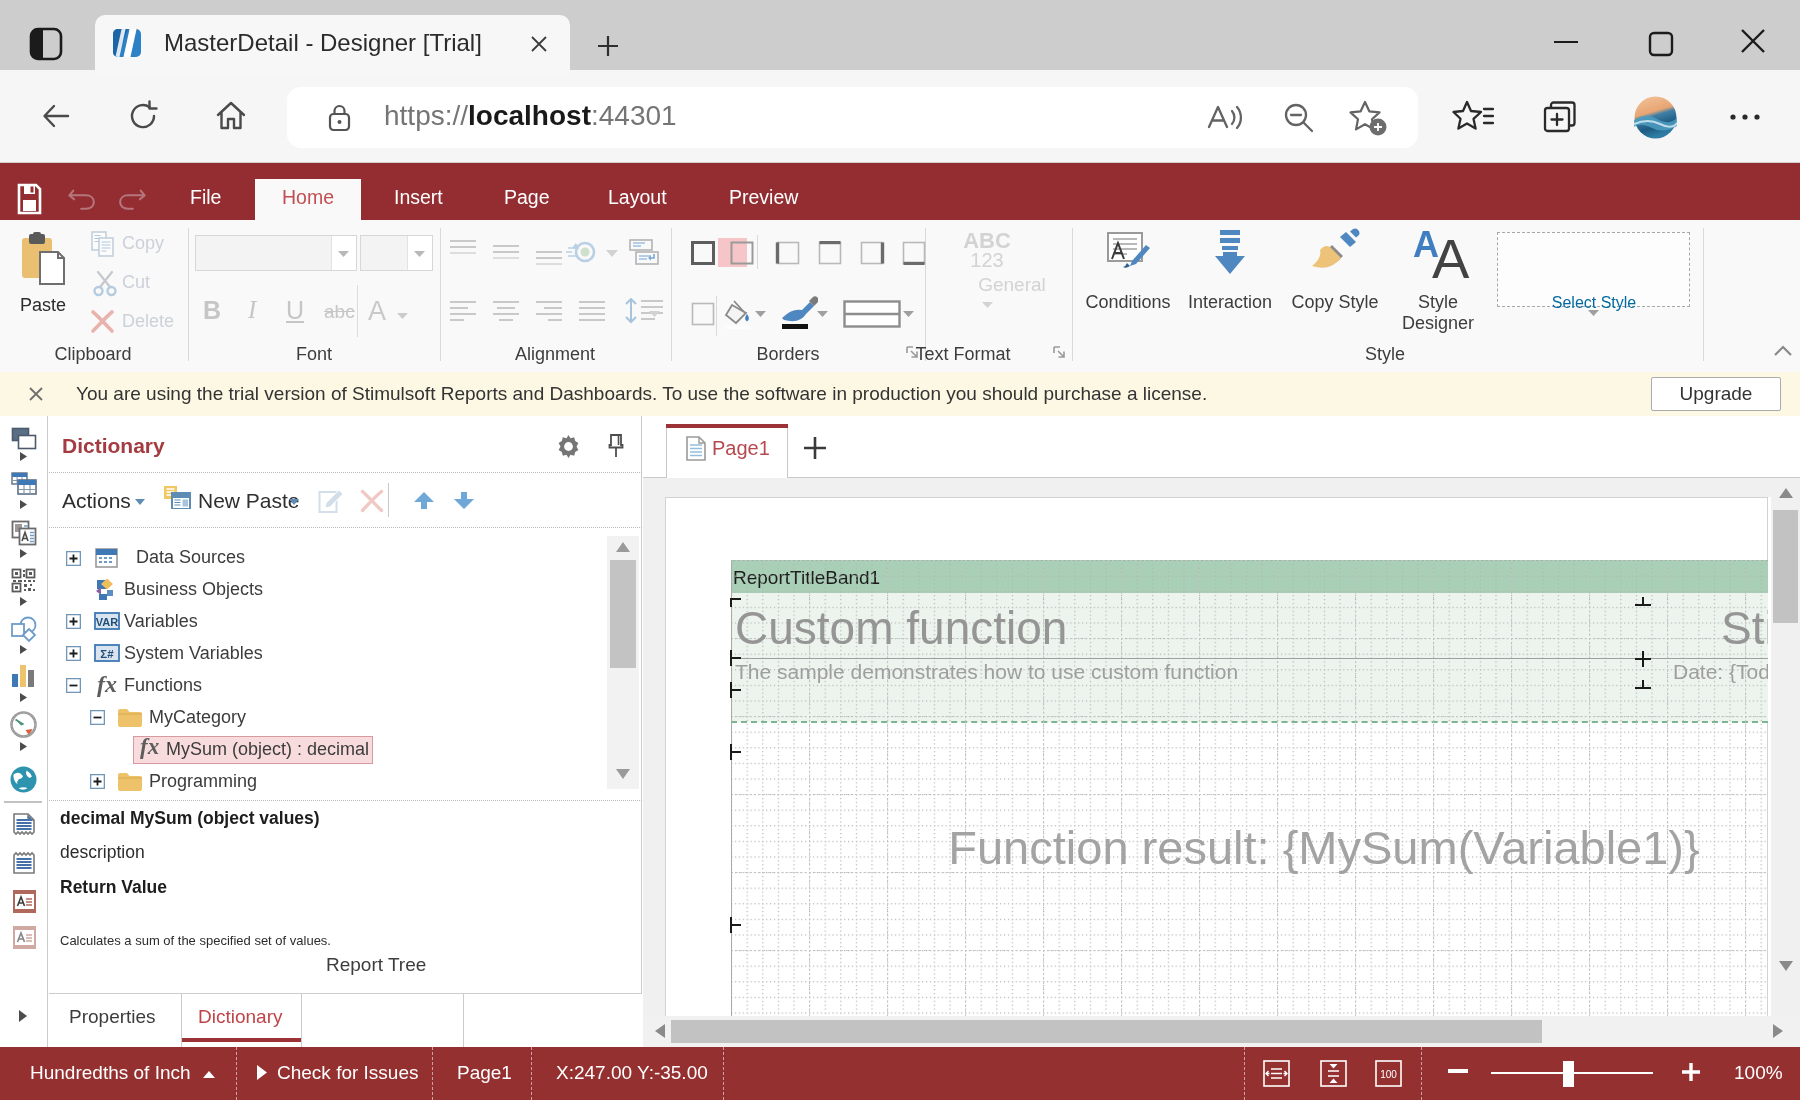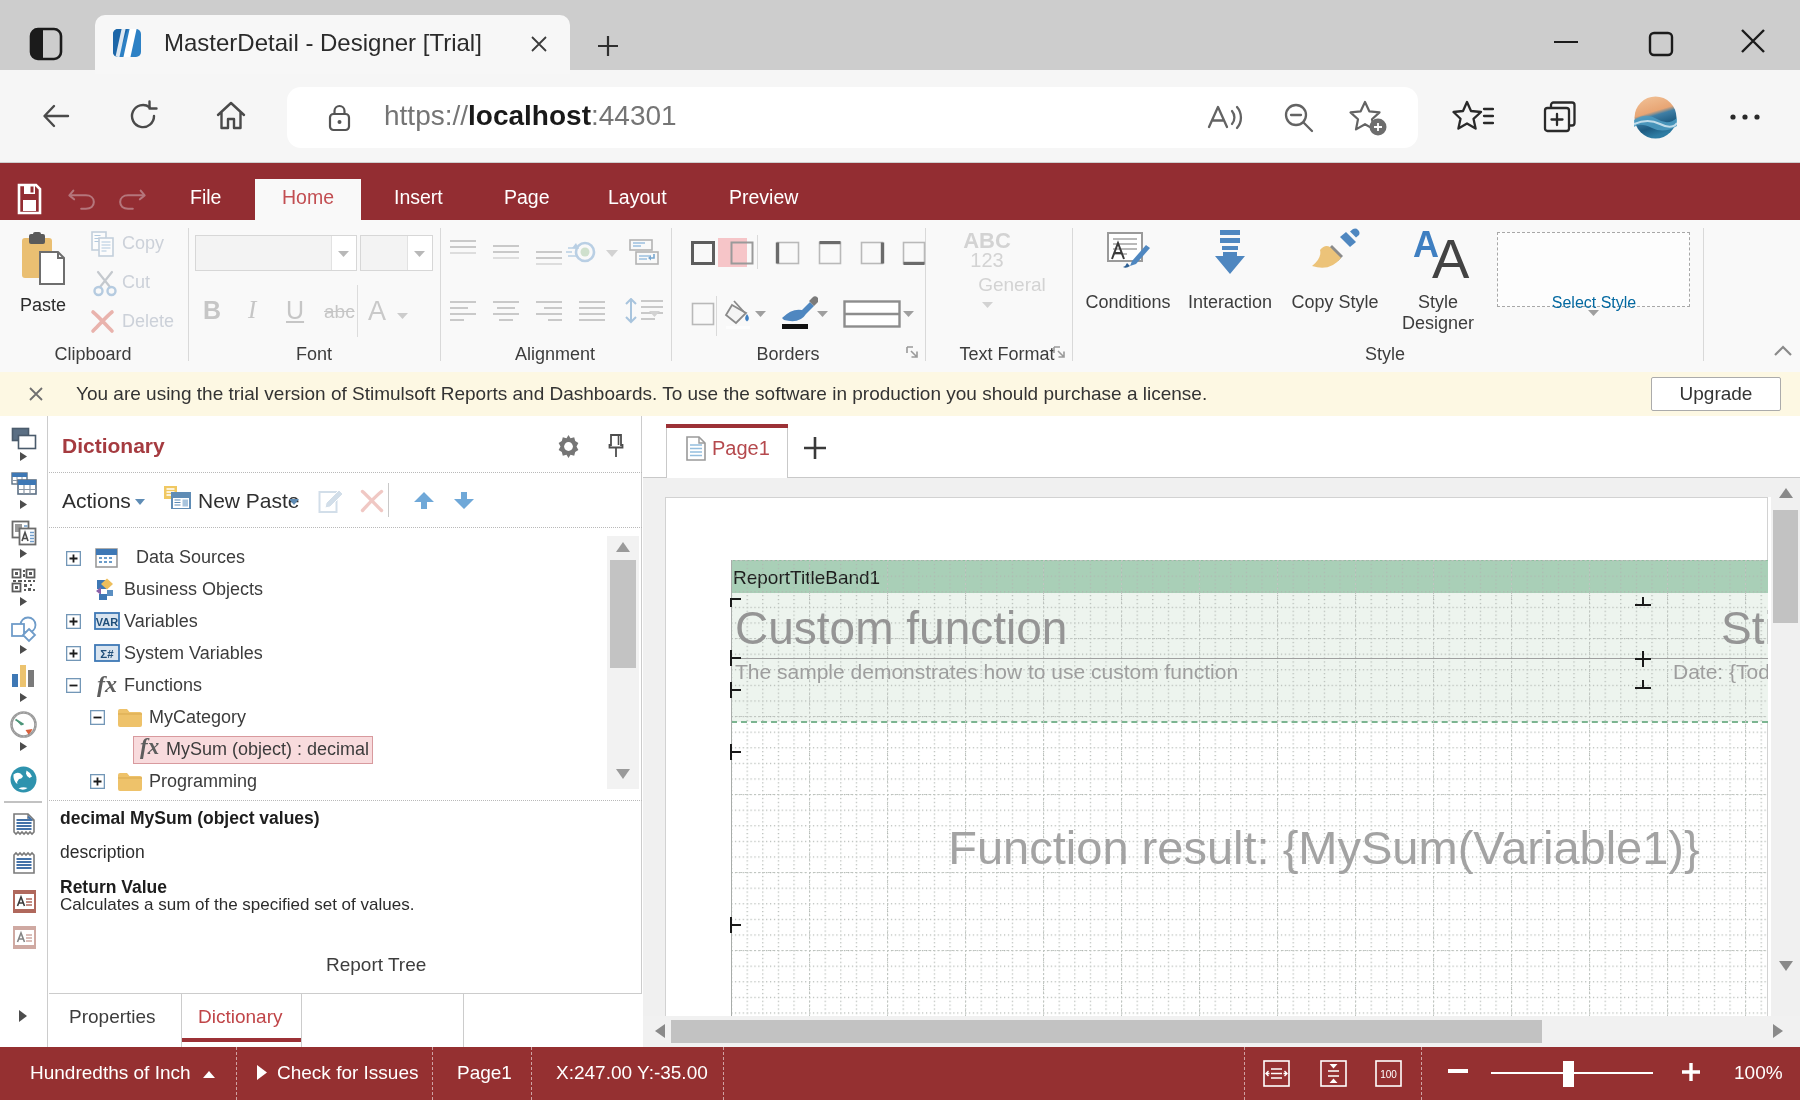--- a/index.html
+++ b/index.html
@@ -168,21 +168,21 @@
 <div class="abs" style="left:925px;top:228px;width:1px;height:133px;background:#d9d9d9;"></div>
 <div class="abs" style="left:1072px;top:228px;width:1px;height:133px;background:#d9d9d9;"></div>
 <div class="abs" style="left:1703px;top:228px;width:1px;height:133px;background:#d9d9d9;"></div>
 
 
 <div class="abs" style="top:344px;font-size:18px;color:#3d3d3d;white-space:nowrap;">
   <span class="abs" style="left:93px;transform:translateX(-50%);">Clipboard</span>
   <span class="abs" style="left:314px;transform:translateX(-50%);">Font</span>
   <span class="abs" style="left:555px;transform:translateX(-50%);">Alignment</span>
   <span class="abs" style="left:788px;transform:translateX(-50%);">Borders</span>
-  <span class="abs" style="left:963px;transform:translateX(-50%);white-space:nowrap;margin-left:44px;">Text Format</span>
+  <span class="abs" style="left:963px;transform:translateX(-50%);white-space:nowrap;">Text Format</span>
   <span class="abs" style="left:1385px;transform:translateX(-50%);">Style</span>
 </div>
 
 
 <svg class="abs" style="left:20px;top:232px;" width="48" height="54" viewBox="0 0 48 54">
   <rect x="2" y="6" width="30" height="40" rx="3" fill="#eabf72"></rect>
   <rect x="9" y="2" width="16" height="10" rx="2" fill="#5a5a5a"></rect>
   <rect x="13" y="0" width="8" height="6" rx="2" fill="#5a5a5a"></rect>
   <path d="M20 20 H38 L44 26 V52 H20 Z" fill="#ffffff" stroke="#6e6e6e" stroke-width="2"></path>
   <path d="M38 20 V26 H44" fill="none" stroke="#6e6e6e" stroke-width="2"></path>
@@ -681,21 +681,21 @@
 <svg class="abs" style="left:615px;top:768px;" width="16" height="12" viewBox="0 0 16 12">
     <path d="M8 11 L15 1 H1 Z" fill="#9a9a9a"></path>
   </svg>
 
 <div class="abs" style="left:49px;top:800px;width:593px;height:0;border-top:1px dotted #b9b9b9;"></div>
 
 
 <div class="abs" style="left:60px;top:808px;font-size:17.5px;font-weight:bold;color:#1d1d1d;">decimal MySum (object values)</div>
 <div class="abs" style="left:60px;top:842px;font-size:17.5px;color:#2c2c2c;">description</div>
 <div class="abs" style="left:60px;top:877px;font-size:17.5px;font-weight:bold;color:#1d1d1d;">Return Value</div>
-<div class="abs" style="left:60px;top:895px;font-size:17px;color:#2c2c2c;">Calculates a sum of the specified set of values.</div>
+<div class="abs" style="left:60px;top:933px;font-size:13px;color:#2c2c2c;">Calculates a sum of the specified set of values.</div>
 
 
 <div class="abs" style="left:49px;top:993px;width:593px;height:54px;background:#ffffff;border-top:1px solid #cccccc;"></div>
 <div class="abs" style="left:181px;top:993px;width:1px;height:54px;background:#cccccc;"></div>
 <div class="abs" style="left:301px;top:993px;width:1px;height:54px;background:#cccccc;"></div>
 <div class="abs" style="left:463px;top:993px;width:1px;height:54px;background:#cccccc;"></div>
 <div class="abs" style="left:69px;top:1006px;font-size:19px;color:#3d3d3d;">Properties</div>
 <div class="abs" style="left:198px;top:1006px;font-size:19px;color:#c04548;">Dictionary</div>
 <div class="abs" style="left:326px;top:954px;font-size:19px;color:#3d3d3d;">Report Tree</div>
 <div class="abs" style="left:182px;top:1038px;width:119px;height:4px;background:#9c3136;"></div>

